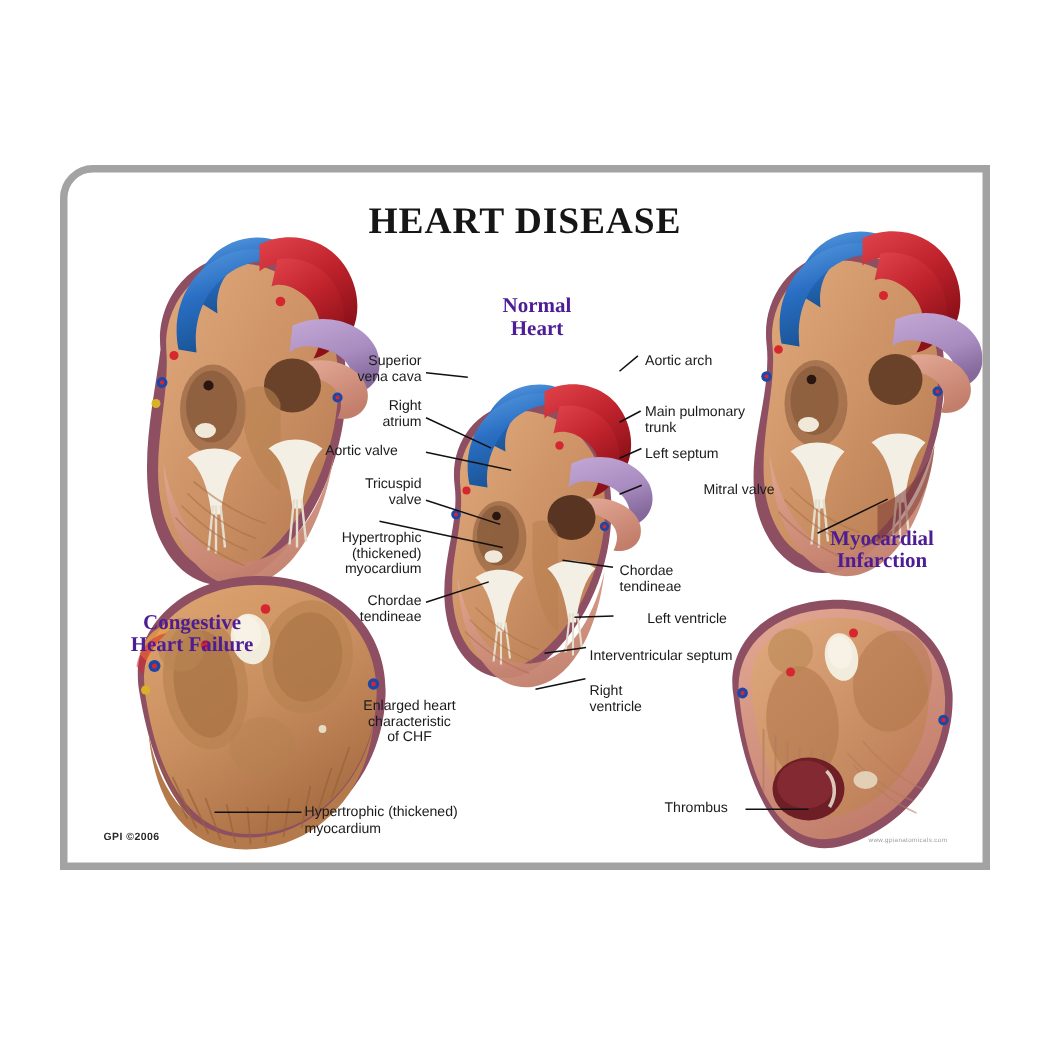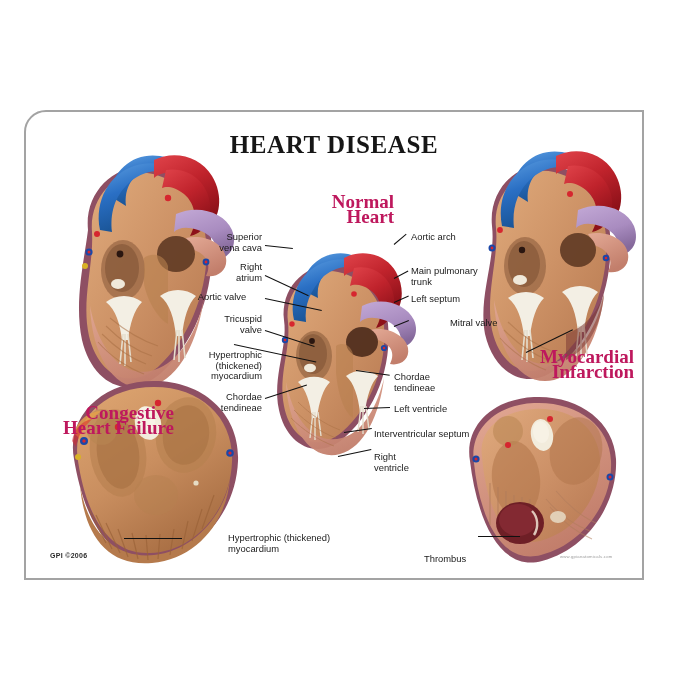--- a/index.html
+++ b/index.html
@@ -8,47 +8,47 @@
     width:700px;height:700px;
     font-family:"Liberation Sans", sans-serif;
     -webkit-font-smoothing:antialiased;
     overflow:hidden;
   }
   #stage{position:relative;width:700px;height:700px;background:#fff;}
 
   
   #poster{
     position:absolute;
-    left:24px;top:110px;width:620px;height:470px;
+    left:40px;top:110px;width:620px;height:470px;
     background:#ffffff;
-    border:2px solid #a3a3a3;
+    border:5px solid #a3a3a3;
     border-top-left-radius:22px;
     box-sizing:border-box;
     overflow:hidden;
   }
 
   
   .title{
     position:absolute;
     left:0;right:0;top:19px;
     text-align:center;
     font-family:"Liberation Serif", serif;
     font-weight:bold;
     font-size:25px;
     letter-spacing:.6px;
     color:#161616;
   }
   .heading{
     position:absolute;
     font-family:"Liberation Serif", serif;
     font-weight:bold;
-    font-size:19px;
+    font-size:14px;
     line-height:14.5px;
-    color:#be185d;
-    text-align:right;
+    color:#4c1d95;
+    text-align:center;
     white-space:pre-line;
   }
   .caption{
     position:absolute;
     font-family:"Liberation Serif", serif;
     font-weight:bold;
     font-style:italic;
     font-size:12.5px;
     line-height:14px;
     color:#141414;
@@ -400,38 +400,41 @@
     <div class="lbl" style="left:385px;top:182px;width:80px;">Left septum</div>
     <div class="lead" style="left:368px;top:190px;width:16px;transform:rotate(-24deg);"></div>
 
     <div class="lbl" style="left:385px;top:206px;width:80px;margin-left:39px;">Mitral valve</div>
     <div class="lead" style="left:368px;top:214px;width:16px;transform:rotate(-22deg);"></div>
 
     <div class="lbl" style="left:368px;top:260px;width:90px;">Chordae
 tendineae</div>
     <div class="lead" style="left:330px;top:258px;width:34px;transform:rotate(8deg);"></div>
 
-    <div class="lbl" style="left:368px;top:292px;width:90px;">Left ventricle</div>
+    <div class="lbl" style="left:368px;top:292px;width:90px;text-align:center;">Left ventricle</div>
     <div class="lead" style="left:338px;top:296px;width:26px;transform:rotate(-2deg);"></div>
 
     <div class="lbl" style="left:348px;top:317px;width:130px;">Interventricular septum</div>
     <div class="lead" style="left:318px;top:320px;width:28px;transform:rotate(-8deg);"></div>
 
     <div class="lbl" style="left:348px;top:340px;width:70px;">Right
 ventricle</div>
     <div class="lead" style="left:312px;top:344px;width:34px;transform:rotate(-12deg);"></div>
 
     <div class="lead" style="left:500px;top:240px;width:52px;transform:rotate(-26deg);"></div>
 
-
-    <div class="lbl" style="left:158px;top:421px;width:150px;margin-left:44px;">Hypertrophic (thickened)
+    <div class="lbl c" style="left:182px;top:350px;width:92px;">Enlarged heart
+characteristic
+of CHF</div>
+
+    <div class="lbl" style="left:158px;top:421px;width:150px;">Hypertrophic (thickened)
 myocardium</div>
     <div class="lead" style="left:98px;top:426px;width:58px;transform:rotate(0deg);"></div>
 
-    <div class="lbl" style="left:398px;top:418px;width:60px;margin-top:24px;">Thrombus</div>
+    <div class="lbl" style="left:398px;top:418px;width:60px;">Thrombus</div>
     <div class="lead" style="left:452px;top:424px;width:42px;transform:rotate(0deg);"></div>
 
     <div class="copy" style="left:24px;top:440px;">GPI ©2006</div>
 
     <div class="web" style="left:534px;top:442px;">www.gpianatomicals.com</div>
 
   </div>
 </div>
 
 </body></html>

